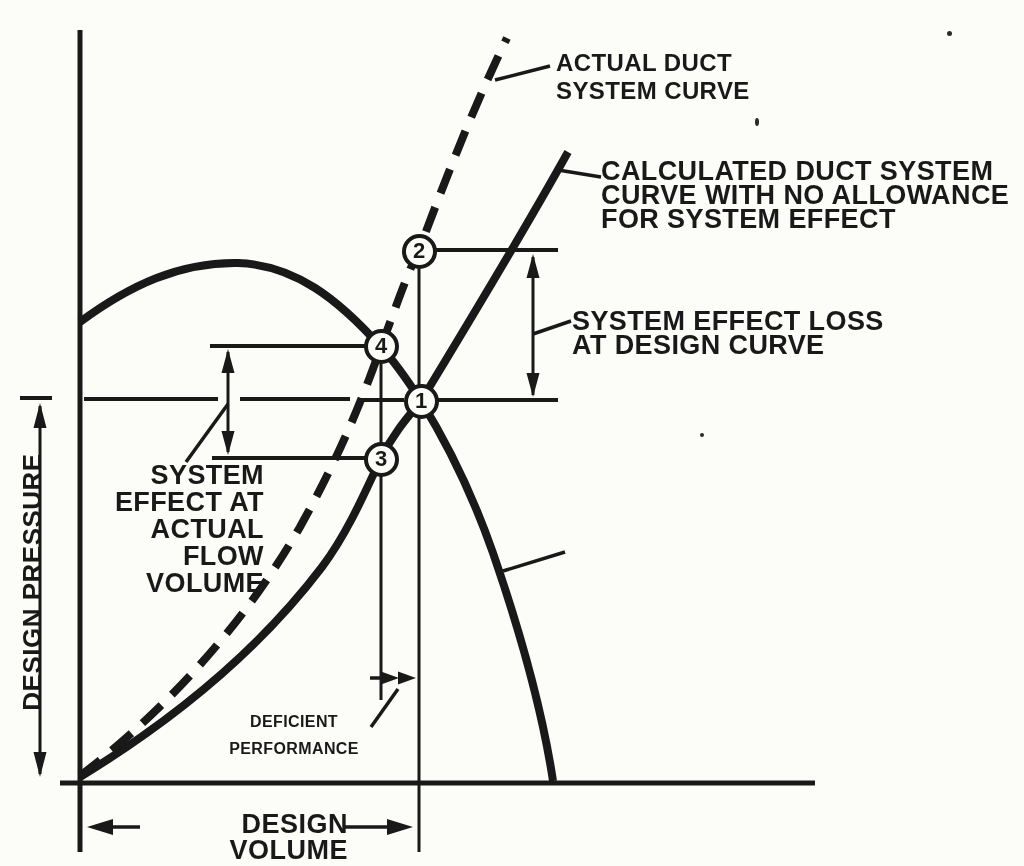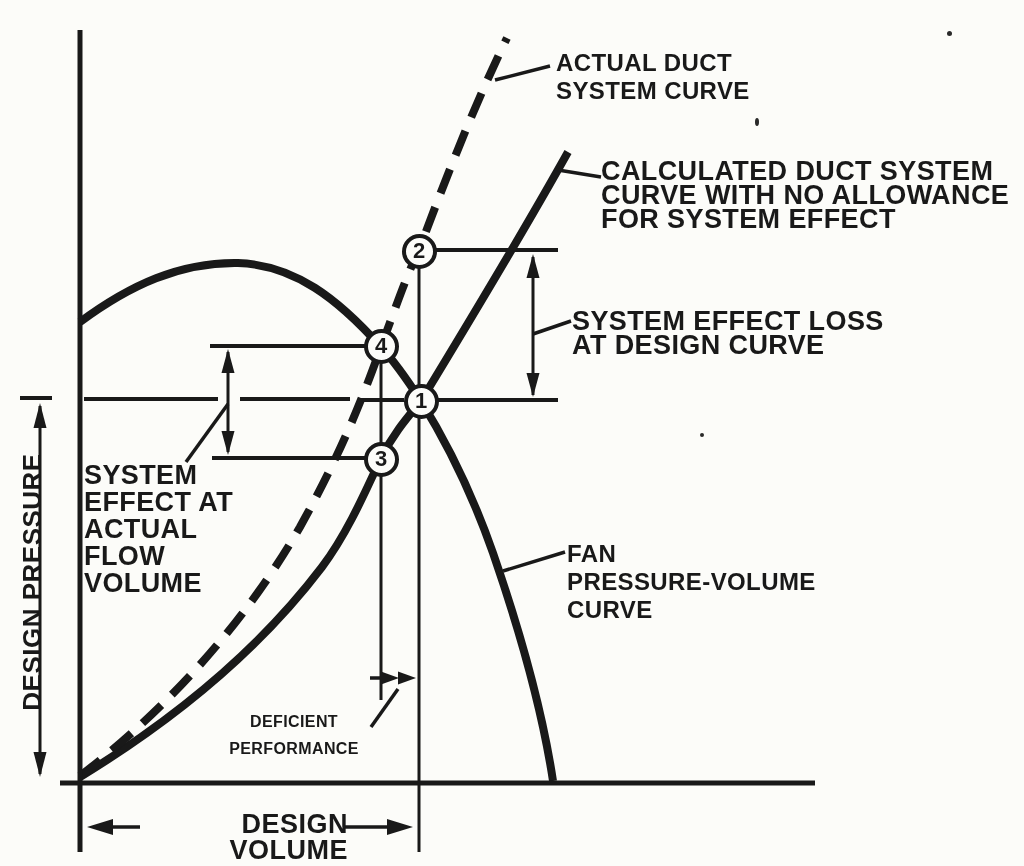--- a/index.html
+++ b/index.html
@@ -102,27 +102,24 @@
     </div>
   <div class="pt" style="left:363.5px;top:441.5px;">
       <span>3</span>
     </div>
 
   <div class="lbl" style="left:556px;top:49px;font-size:24px;line-height:28px;">ACTUAL DUCT
 SYSTEM CURVE</div>
   <div class="lbl" style="left:601px;top:159px;line-height:24px;">CALCULATED DUCT SYSTEM
 CURVE WITH NO ALLOWANCE
 FOR SYSTEM EFFECT</div>
-  <div class="lbl" style="left:567px;top:540px;font-size:24px;line-height:28px;">FAN
-PRESSURE-VOLUME
-CURVE</div>
 
   <div class="lbl" style="left:572px;top:309px;line-height:24px;">SYSTEM EFFECT LOSS
 AT DESIGN CURVE</div>
-  <div class="lbl" style="left:84px;top:462px;width:180px;text-align:left;line-height:27px;">SYSTEM
+  <div class="lbl" style="left:84px;top:462px;width:180px;text-align:right;line-height:27px;">SYSTEM
 EFFECT AT
 ACTUAL FLOW
 VOLUME</div>
   <div class="lbl" style="left:190px;top:708px;width:208px;text-align:center;font-size:16px;line-height:27px;">DEFICIENT
 PERFORMANCE</div>
 
   <div class="lbl" style="left:138px;top:811px;width:210px;text-align:right;font-size:27px;letter-spacing:.5px;">DESIGN VOLUME</div>
   <div class="lbl" style="left:-130px;top:569px;width:324px;text-align:center;font-size:26px;letter-spacing:.5px;transform:rotate(-90deg);transform-origin:center;">DESIGN PRESSURE</div>
 
   <div class="speck" style="left:947px;top:31px;width:5px;height:5px;"></div>

